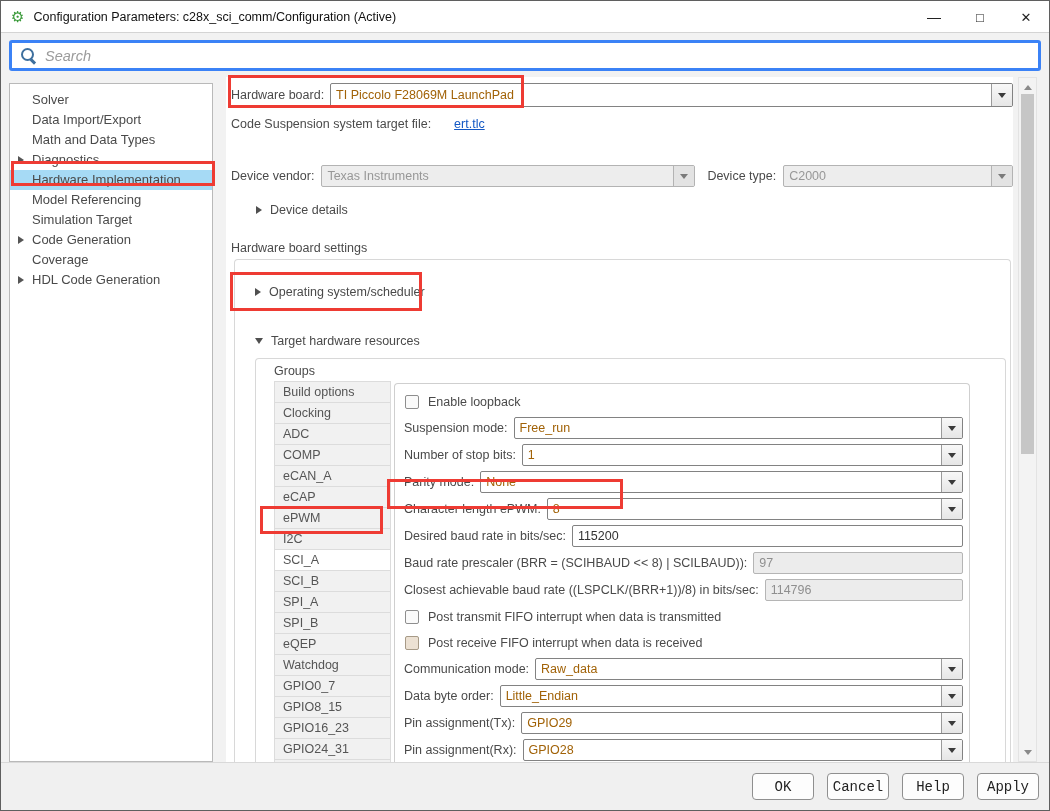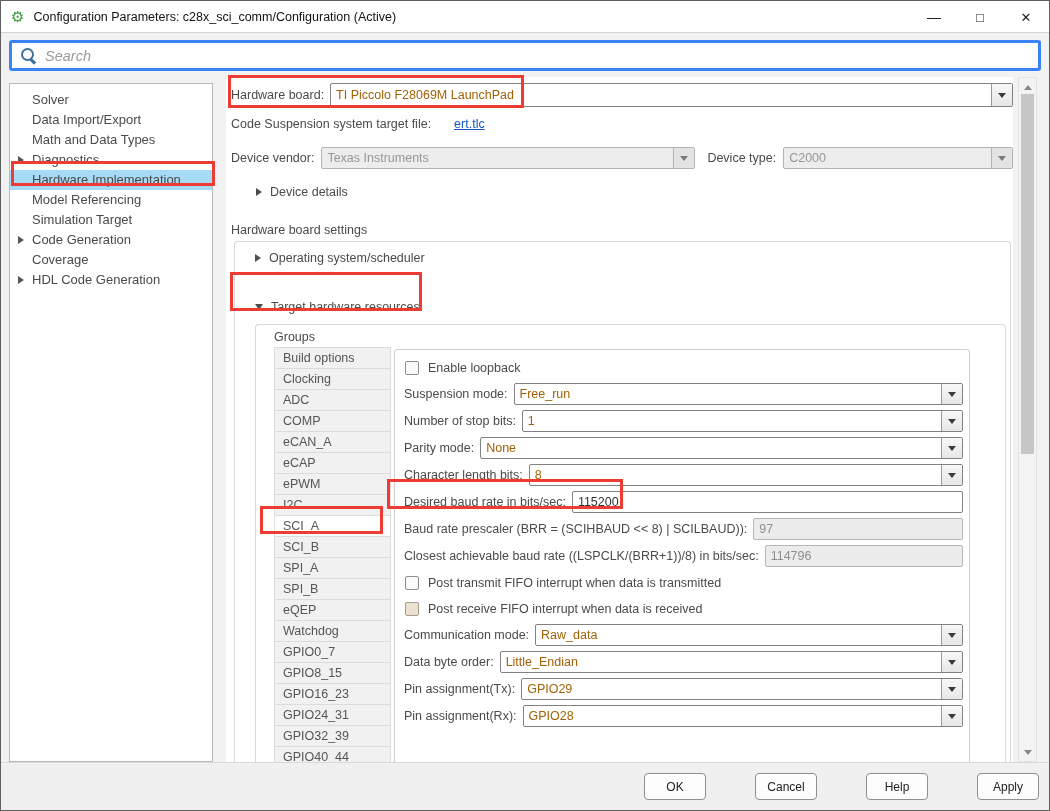--- a/index.html
+++ b/index.html
@@ -71,21 +71,21 @@
   .main {
     position:absolute; left:225px; top:76px; width:787px; bottom:48px;
     background:#fff; display:flex; flex-direction:column; overflow:hidden;
     padding-left:5px;
   }
   .lbl { white-space:nowrap; color:#4a4a4a; }
   .row { display:flex; align-items:center; flex:0 0 auto; }
 
   .row-hwboard { margin-top:5px; height:26px; }
   .row-target  { margin-top:9px; height:18px; align-items:baseline; }
-  .row-device  { margin-top:11px; height:24px; }
+  .row-device  { margin-top:29px; height:24px; }
   .row-details { margin-top:13px; height:18px;padding-left:25px; }
   .heading-hbs { margin-top:22px; flex:0 0 auto; }
 
   a.tlc-link { color:#1358c4; text-decoration:underline; margin-left:23px; }
 
   
   .combo {
     height:24px; border:1px solid #828282; background:#fff; border-radius:2px;
     display:flex; align-items:stretch; overflow:hidden;
   }
@@ -111,21 +111,21 @@
   
   .tri-r { width:0; height:0; border-top:4px solid transparent; border-bottom:4px solid transparent; border-left:6px solid #4f4f4f; margin-right:8px; flex:0 0 auto; }
   .tri-d { width:0; height:0; border-left:4px solid transparent; border-right:4px solid transparent; border-top:6px solid #4f4f4f; margin-right:8px; flex:0 0 auto; }
 
   
   .settings-panel {
     margin-top:4px; margin-left:3px; margin-right:2px; flex:1; min-height:0;
     border:1px solid #d8d8d8; border-bottom:none; border-radius:4px 4px 0 0;
     background:#fff; padding-left:20px; display:flex; flex-direction:column;
   }
-  .row-os  { margin-top:7px; height:17px; }
+  .row-os  { margin-top:23px; height:17px; }
   .row-thr { margin-top:32px; height:17px; }
 
   .resources-box {
     margin-top:9px; margin-right:4px; flex:1; min-height:0;
     border:1px solid #d8d8d8; border-bottom:none; border-radius:4px 4px 0 0;
     background:#fff; display:flex; flex-direction:column;
   }
   .groups-label { margin:5px 0 3px 18px; color:#4a4a4a; }
   .groups-flex { display:flex; flex:1; min-height:0; }
 
@@ -181,22 +181,22 @@
 
   
   .footer {
     position:absolute; left:0; right:0; bottom:0; height:48px;
     background:#f0f0f0; border-top:1px solid #d9d9d9;
     display:flex; align-items:center; justify-content:flex-end; gap:13px;
     padding-right:10px;
   }
   .btn {
     width:62px; height:27px; background:#fdfdfd; border:1px solid #8f8f8f;
-    border-radius:4px; font-size:12px; color:#222;
-    font-family:Liberation Sans, sans-serif; cursor:default;margin-left:36px;
+    border-radius:4px; font-size:14px; color:#222;
+    font-family:Liberation Mono, monospace; cursor:default;
   }
 
   
   .anno {
     position:absolute; border:3px solid #ee3b33; pointer-events:none;
     background:transparent; z-index:50;
   }
   .anno-sidebar { left:10px;  top:160px; width:204px; height:25px; }
   .anno-hwboard { left:227px; top:74px;  width:296px; height:33px; }
   .anno-thr     { left:229px; top:271px; width:192px; height:39px; }
@@ -349,21 +349,21 @@
               <span class="lbl">Parity mode:</span>
               <div class="combo h22">
                 <span class="combo-text">None</span>
                 <span class="combo-btn">
                     <span class="arr"></span>
                   </span>
               </div>
             </div>
 
             <div class="frow">
-              <span class="lbl">Character length bits:</span>
+              <span class="lbl">Character length ePWM:</span>
               <div class="combo h22">
                 <span class="combo-text">8</span>
                 <span class="combo-btn">
                     <span class="arr"></span>
                   </span>
               </div>
             </div>
 
             <div class="frow">
               <span class="lbl">Desired baud rate in bits/sec:</span>

